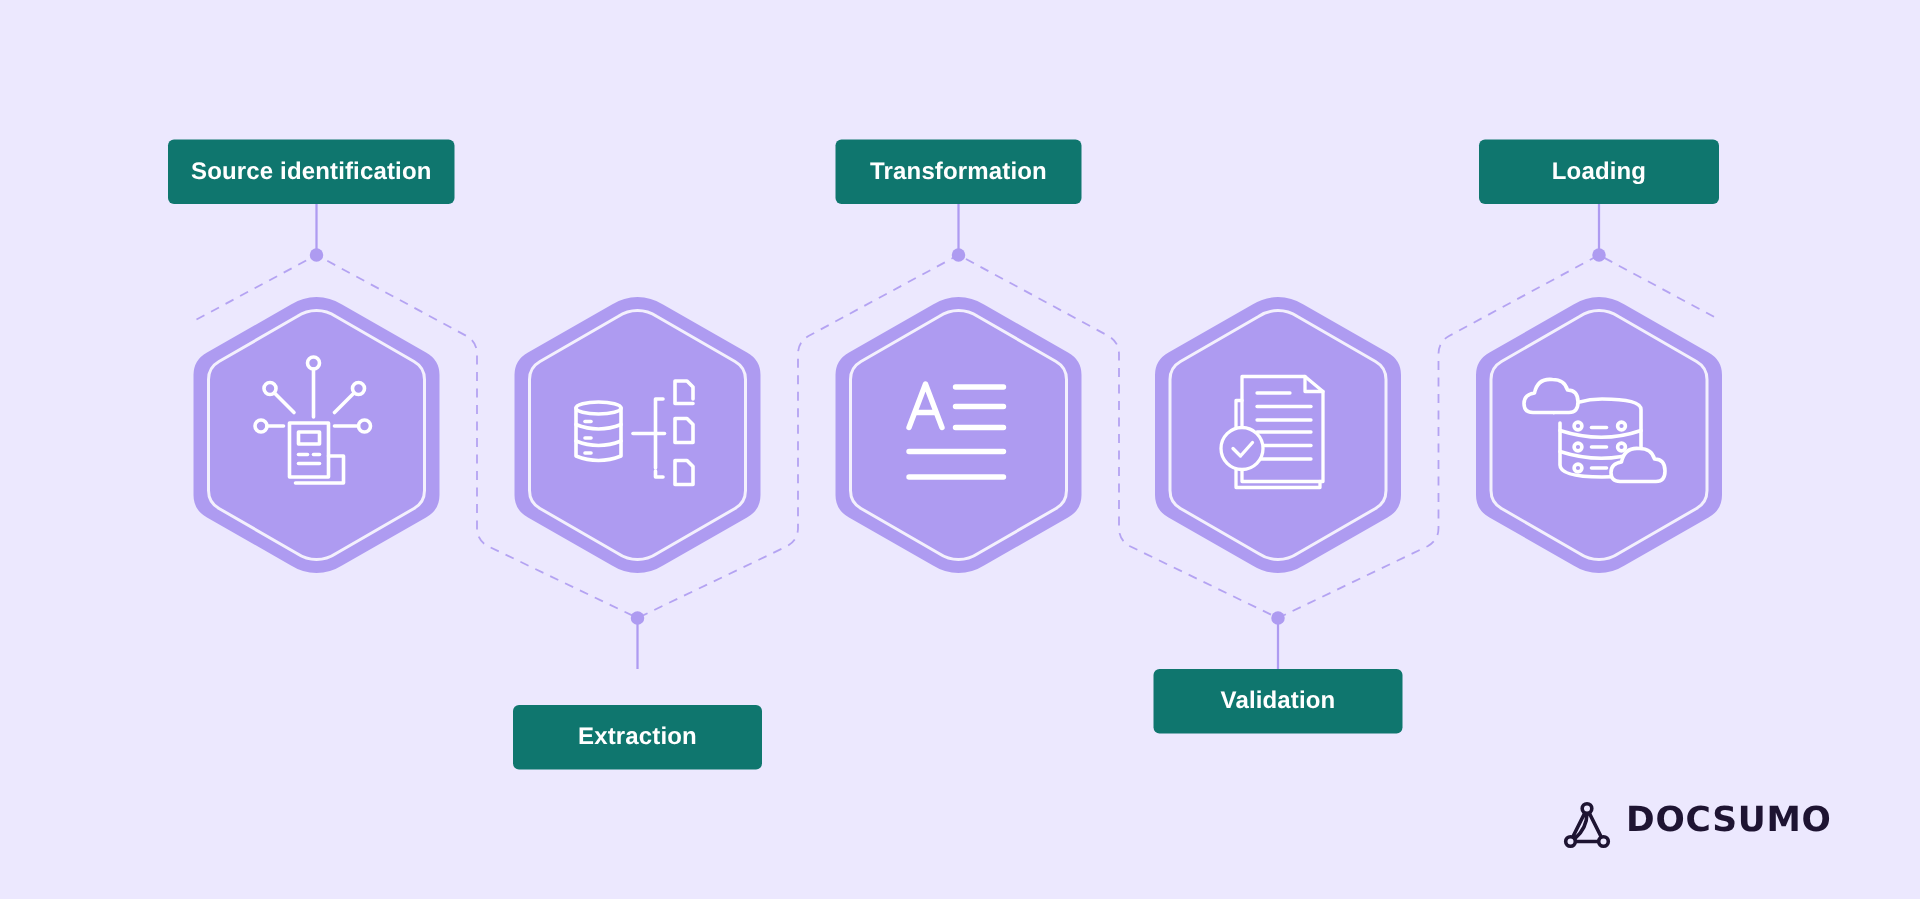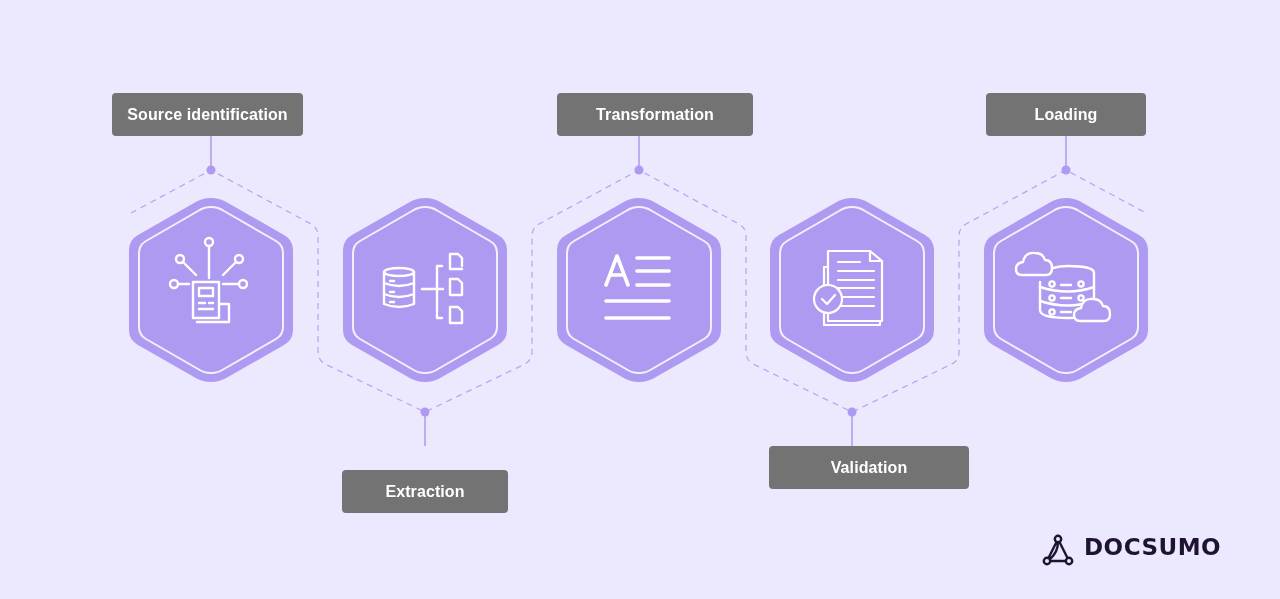--- a/index.html
+++ b/index.html
@@ -5,21 +5,21 @@
     html, body { margin: 0; padding: 0; }
     body {
       width: 1280px; height: 599px; overflow: hidden;
       background: #ECE8FE;
       font-family: "Liberation Sans", "DejaVu Sans", sans-serif;
       position: relative;
     }
     #canvas { position: absolute; left: 0; top: 0; width: 1280px; height: 599px; }
     .label {
       position: absolute;
-      background: #737373;
+      background: #0f766e;
       color: #FFFFFF;
       border-radius: 4px;
       font-size: 16px;
       font-weight: bold;
       display: flex; align-items: center; justify-content: center;
       height: 43px;
       box-sizing: border-box;
       letter-spacing: 0.1px;
     }
     .logo {
@@ -145,22 +145,22 @@
       <circle cx="-14" cy="22" r="2.6"></circle>
         <line x1="-5" y1="22" x2="5" y2="22"></line>
       <path d="M-44 -15 Q-50 -15 -50 -21 Q-50 -27 -43 -28 Q-41 -38 -31 -37 Q-23 -37 -21 -30 Q-14 -30 -14 -22 Q-14 -15 -20 -15 Z" fill="#AE9BF1"></path>
       <path d="M14 31 Q8 31 8 25 Q8 19 15 18 Q17 8 27 9 Q35 9 37 16 Q44 16 44 24 Q44 31 38 31 Z" fill="#AE9BF1"></path>
     </g>
   </g>
 </svg>
 
 <div class="label" style="left:112px; top:93px; width:191px;">Source identification</div>
 <div class="label" style="left:342px; top:446px; width:166px;margin-top:24px;">Extraction</div>
-<div class="label" style="left:557px; top:93px; width:196px;">Transformation</div>
-<div class="label" style="left:769px; top:446px; width:200px;">Validation</div>
+<div class="label" style="left:557px; top:93px; width:164px;">Transformation</div>
+<div class="label" style="left:769px; top:446px; width:166px;">Validation</div>
 <div class="label" style="left:986px; top:93px; width:160px;">Loading</div>
 
 <div class="logo">
   <svg width="32" height="32" viewBox="0 0 32 32">
     <g fill="none" stroke="#1E1432" stroke-width="2.4">
       <circle cx="16" cy="5" r="3.2"></circle>
       <circle cx="5" cy="27" r="3.2"></circle>
       <circle cx="27" cy="27" r="3.2"></circle>
       <path d="M14.5 8 L6.5 24 M17.5 8 L25.5 24 M8 27 L24 27 M16 8 Q16 18 8 25"></path>
     </g>

